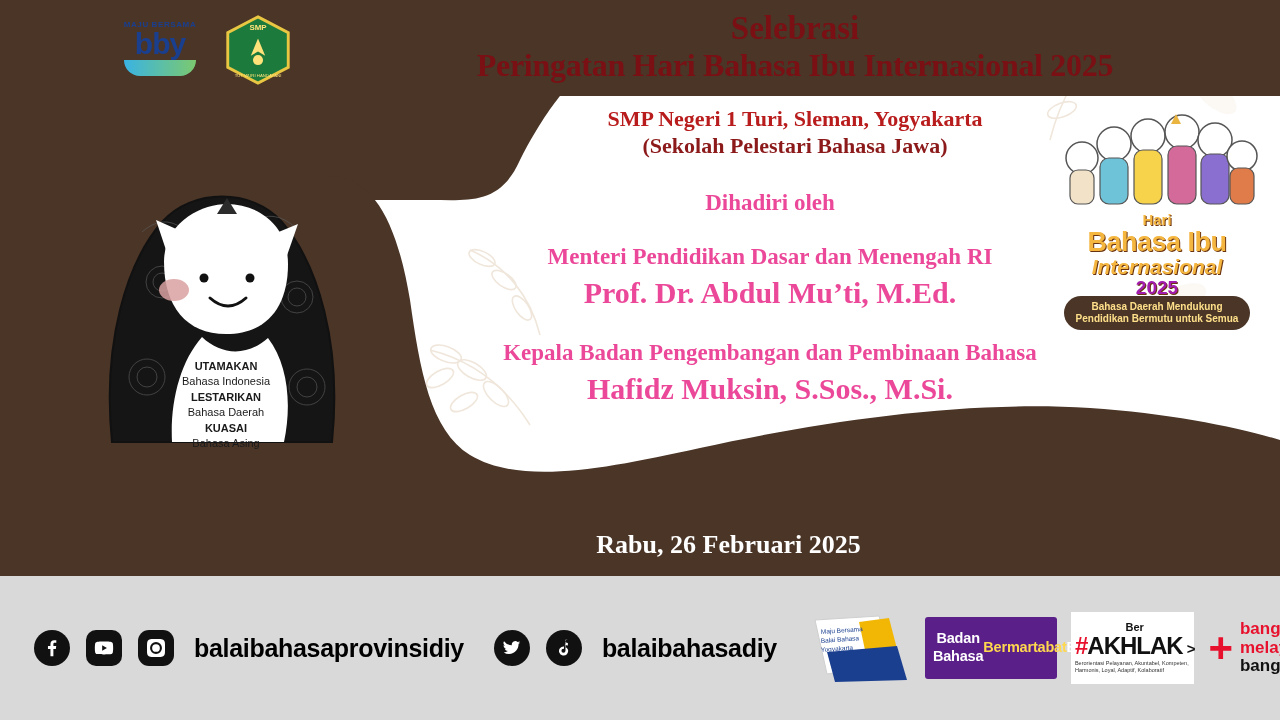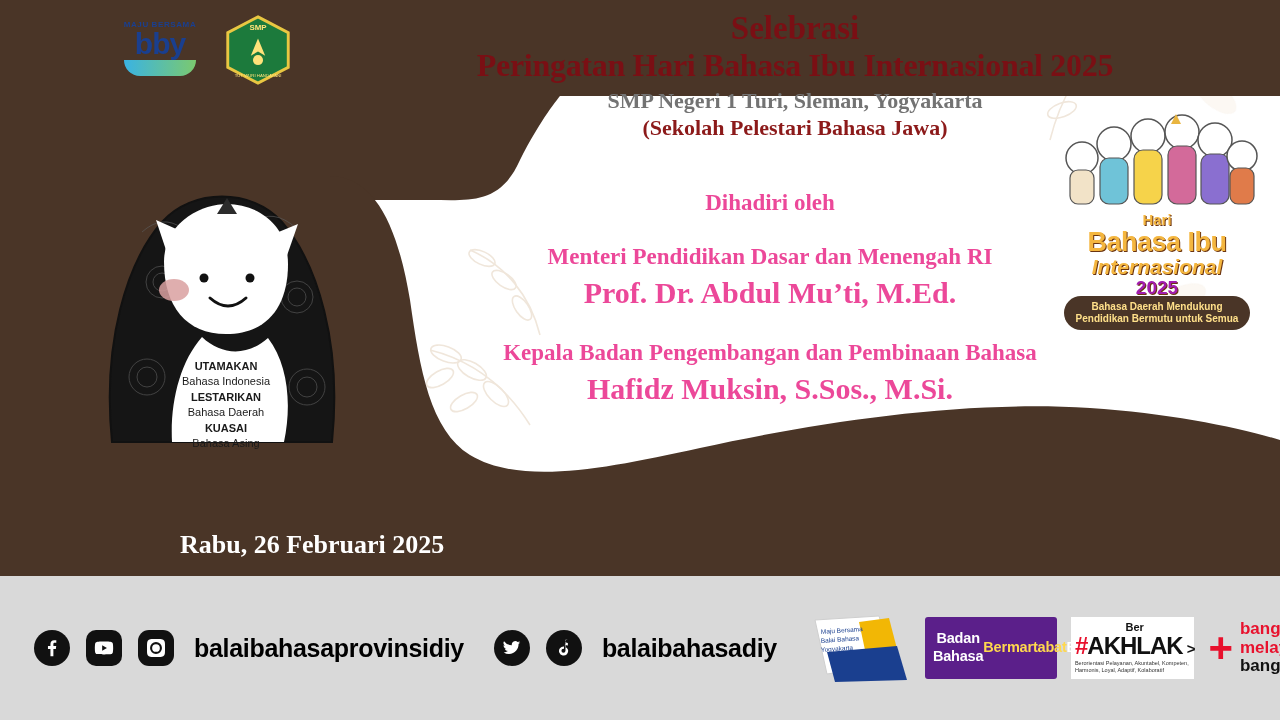--- a/index.html
+++ b/index.html
@@ -63,21 +63,21 @@
   }
   .badan-logo {
     width: 132px; height: 62px; background: #5b1f8a;
     border-radius: 3px; color: #fff;
     font-family: "Liberation Sans", sans-serif;
     font-weight: 700; font-size: 14.5px; line-height: 1.22;
     padding: 8px 8px; letter-spacing: -.2px; text-align: center;
   }
   .badan-logo .ln2 { color: #ffd84d; }
   .akhlak-logo {
-    width: 128px; height: 62px; background: #fff;
+    width: 128px; height: 72px; background: #fff;
     display: flex; flex-direction: column; justify-content: center;
     padding-left: 4px;
   }
   .akhlak-top {
     font-family: "Liberation Sans", sans-serif;
     font-weight: 700; font-size: 11px; color: #111; line-height: 1;
     margin-bottom: 1px;
   }
   .akhlak-main {
     font-family: "Liberation Sans", sans-serif;
@@ -158,37 +158,37 @@
     font-family: "Liberation Serif", serif; font-weight: 700;
     font-size: 33px; color: #7a0f14; line-height: 1.1;
   }
   .t2 {
     font-family: "Liberation Serif", serif; font-weight: 700;
     font-size: 32px; color: #7a0f14; line-height: 1.12; margin-top: 2px;
     letter-spacing: -.3px;
   }
   .sub1 {
     font-family: "Liberation Serif", serif; font-weight: 700;
-    font-size: 22px; color: #737373; margin-top: 4px; line-height: 1.2;
+    font-size: 22px; color: #b91c1c; margin-top: 22px; line-height: 1.2;
   }
   .sub2 {
     font-family: "Liberation Serif", serif; font-weight: 700;
     font-size: 22px; color: #8c1a1a; line-height: 1.2;
   }
 
   .body-wrap { position: absolute; left: 420px; top: 190px; width: 700px; text-align: center; color: #ec4899; }
   .dihadiri { font-size: 23px; font-weight: 700; }
   .role { font-size: 23px; font-weight: 700; margin-top: 28px; }
   .name { font-size: 30px; font-weight: 700; margin-top: 6px; }
   .role2 { font-size: 23px; font-weight: 700; margin-top: 30px; }
   .name2 { font-size: 30px; font-weight: 700; margin-top: 6px; }
 
   .date {
     position: absolute; left: 0; right: 3px; bottom: 160px;
-    color: #ffffff;
+    text-align: center; color: #ffffff;
     font-family: "Liberation Serif", serif; font-weight: 700; font-size: 26px;
     padding-left: 180px;
   }
 </style>
 </head>
 <body>
 
 <div class="poster">
 
   <div class="bg-cream"></div>

